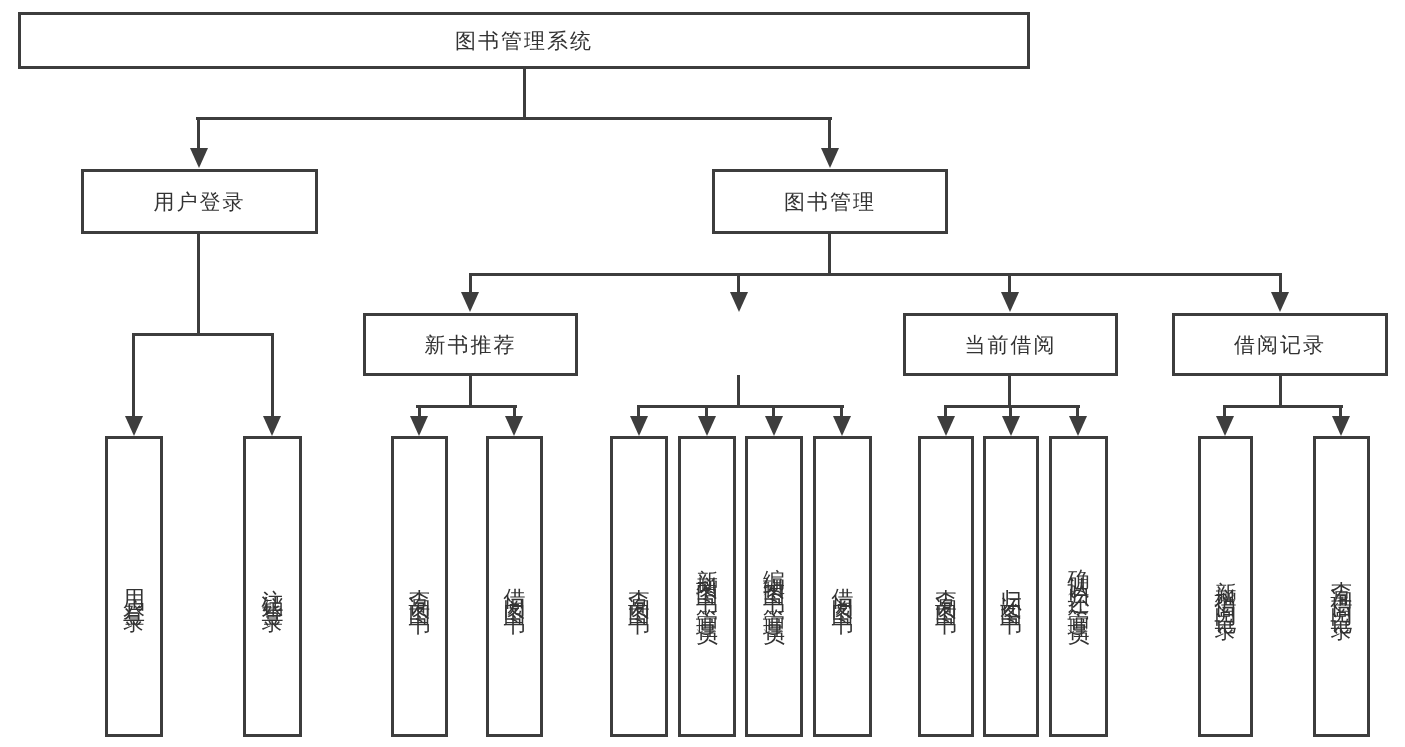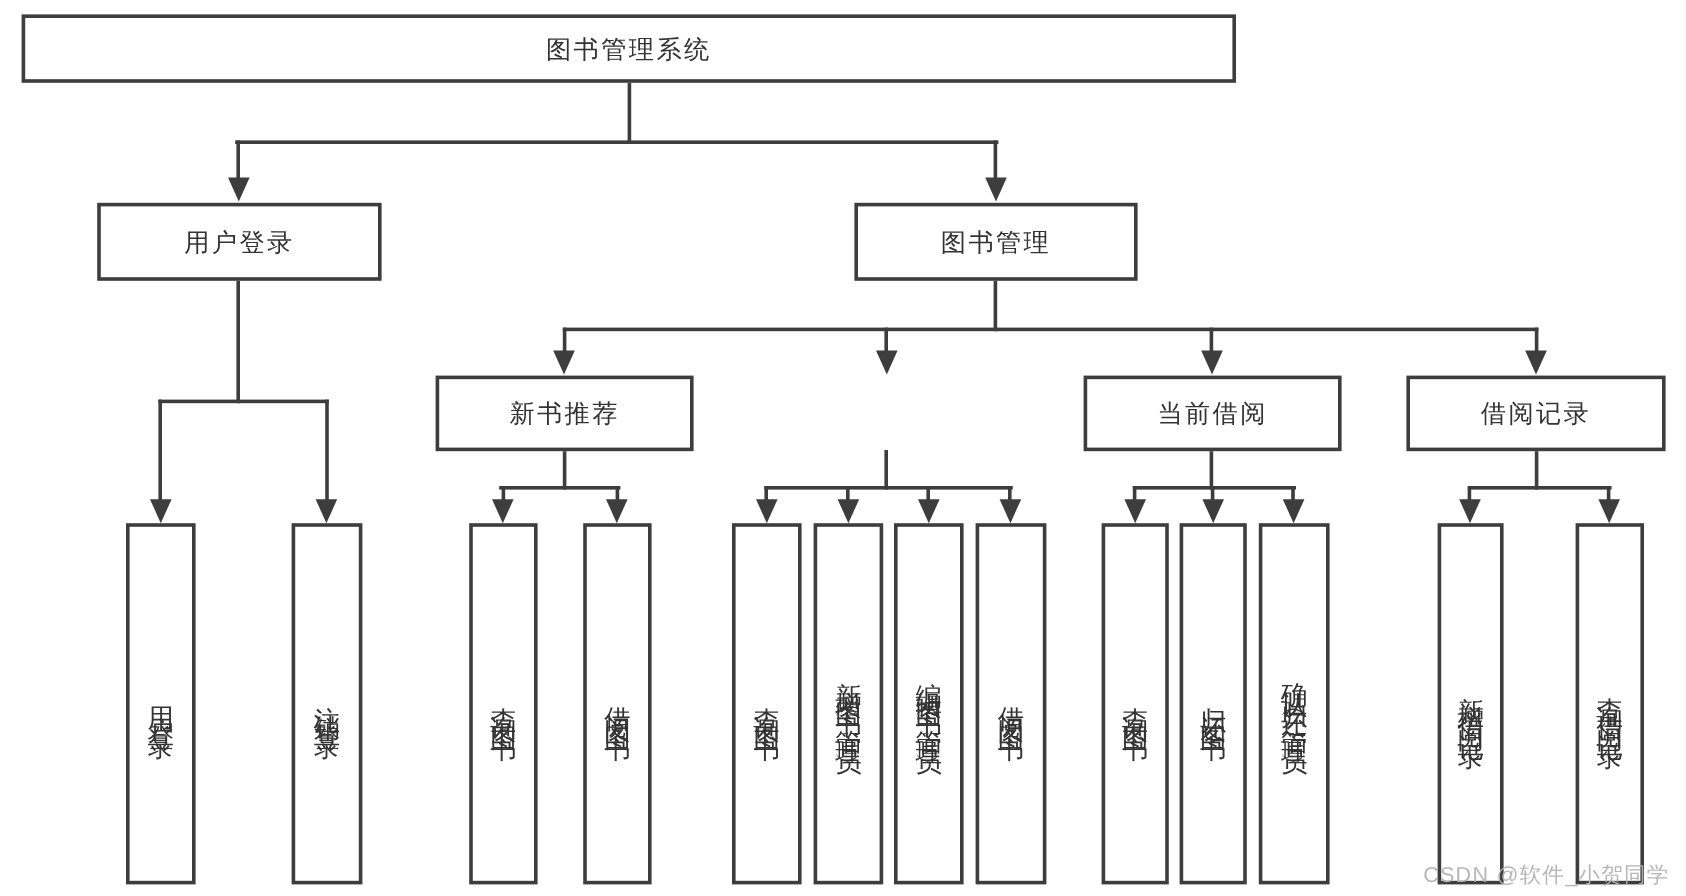--- a/index.html
+++ b/index.html
@@ -168,15 +168,14 @@
     <span>确认归还（管理员）</span>
   </div>
 
   <div class="node v" style="left:1198px;top:436px;width:55px;height:301px;">
     <span>新增借阅记录</span>
   </div>
   <div class="node v" style="left:1313px;top:436px;width:57px;height:301px;">
     <span>查询借阅记录</span>
   </div>
 
-  <div class="watermark">CSDN @软件_小贺同学</div>
 
 </div>
 
 </body></html>

